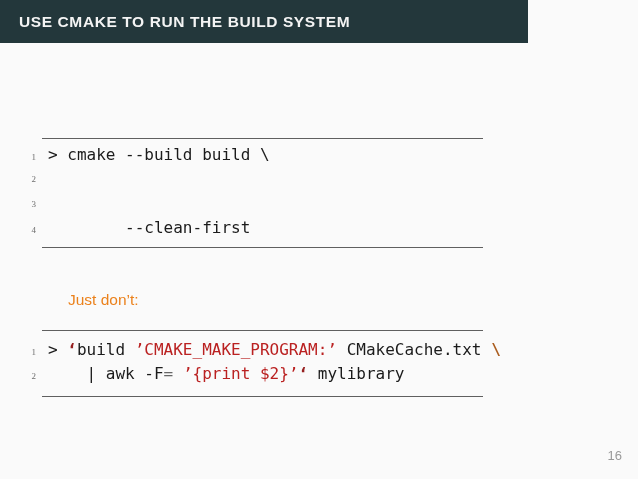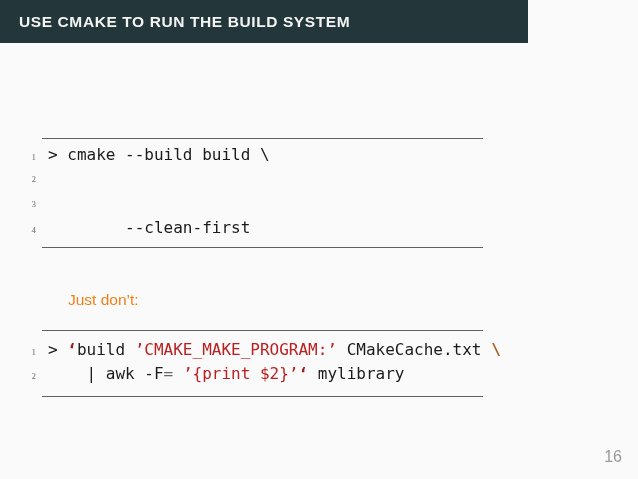--- a/index.html
+++ b/index.html
@@ -85,21 +85,21 @@
     margin: 16px;
     font-size: 15.5px;
     line-height: 18px;
     color: var(--alert-orange, #EB811B);
     white-space: nowrap;
   }
   .page-number {
     position: absolute;
     right: 16px;
     top: 448px;
-    font-size: 16px;
+    font-size: 13px;
     color: var(--page-number, #999999);
   }
 </style>
 </head>
 <body>
 
 <div class="slide">
 
   <header class="slide-header">
     <span class="slide-title">USE CMAKE TO RUN THE BUILD SYSTEM</span>

